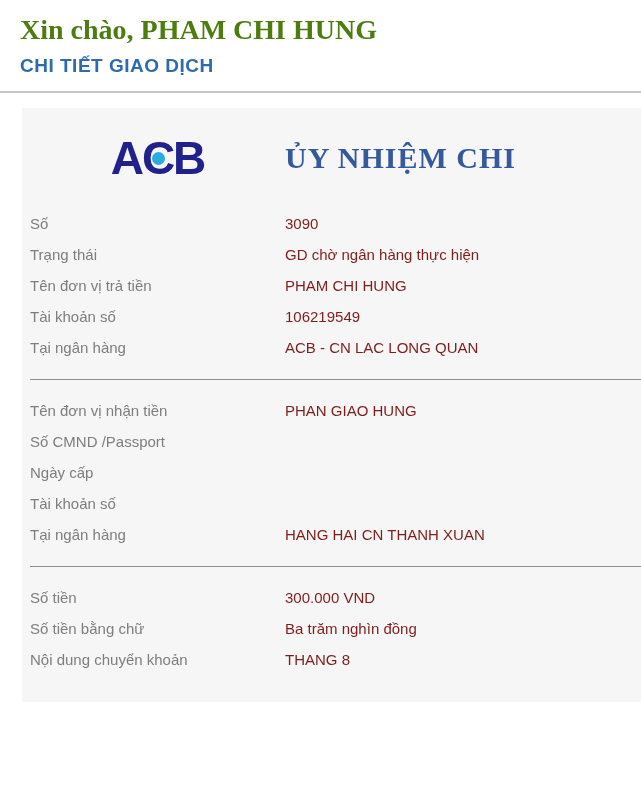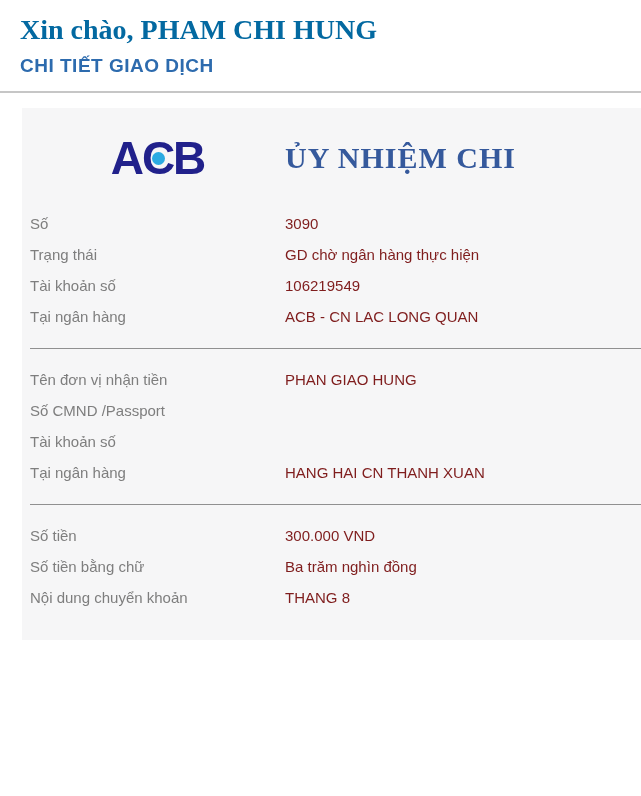--- a/index.html
+++ b/index.html
@@ -6,21 +6,21 @@
   body{
     width:641px;height:796px;background:#ffffff;
     font-family:"Liberation Sans","DejaVu Sans",sans-serif;
     overflow:hidden;
   }
   
   .page-header{padding:14px 20px 0 20px;}
   .greeting{
     font-family:"Liberation Serif","DejaVu Serif",serif;
     font-weight:bold;font-size:28px;line-height:32px;
-    color:#0369a1;margin:0 0 9px 0;letter-spacing:0px;
+    color:#4d7c0f;margin:0 0 9px 0;letter-spacing:0px;
   }
   .section-title{
     font-family:Liberation Sans, sans-serif;
     font-weight:bold;font-size:19px;line-height:22px;
     color:#2d6bae;margin:0 0 14px 0;letter-spacing:0.5px;
   }
   .top-rule{border:none;border-top:2px solid #c6c6c6;margin:0;}
   
   .card{
     margin:15px 0 0 22px;
@@ -91,36 +91,44 @@
   <div class="rows sec1">
       <div class="row">
         <div class="label">Số</div>
         <div class="value">3090</div>
       </div>
       <div class="row">
         <div class="label">Trạng thái</div>
         <div class="value">GD chờ ngân hàng thực hiện</div>
       </div>
       <div class="row">
+        <div class="label">Tên đơn vị trả tiền</div>
+        <div class="value">PHAM CHI HUNG</div>
+      </div>
+      <div class="row">
         <div class="label">Tài khoản số</div>
         <div class="value">106219549</div>
       </div>
       <div class="row">
         <div class="label">Tại ngân hàng</div>
         <div class="value">ACB - CN LAC LONG QUAN</div>
       </div>
     </div>
   <hr class="divider">
   <div class="rows">
       <div class="row">
         <div class="label">Tên đơn vị nhận tiền</div>
         <div class="value">PHAN GIAO HUNG</div>
       </div>
       <div class="row">
         <div class="label">Số CMND /Passport</div>
+        <div class="value"></div>
+      </div>
+      <div class="row">
+        <div class="label">Ngày cấp</div>
         <div class="value"></div>
       </div>
       <div class="row">
         <div class="label">Tài khoản số</div>
       </div>
       <div class="row">
         <div class="label">Tại ngân hàng</div>
         <div class="value">HANG HAI CN THANH XUAN</div>
       </div>
     </div>

